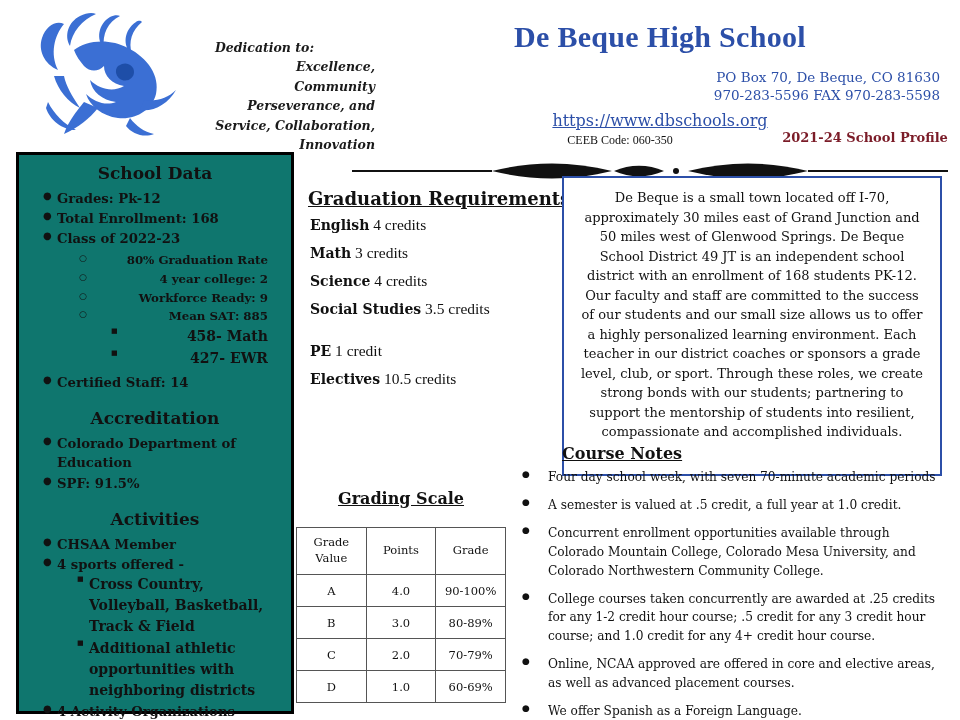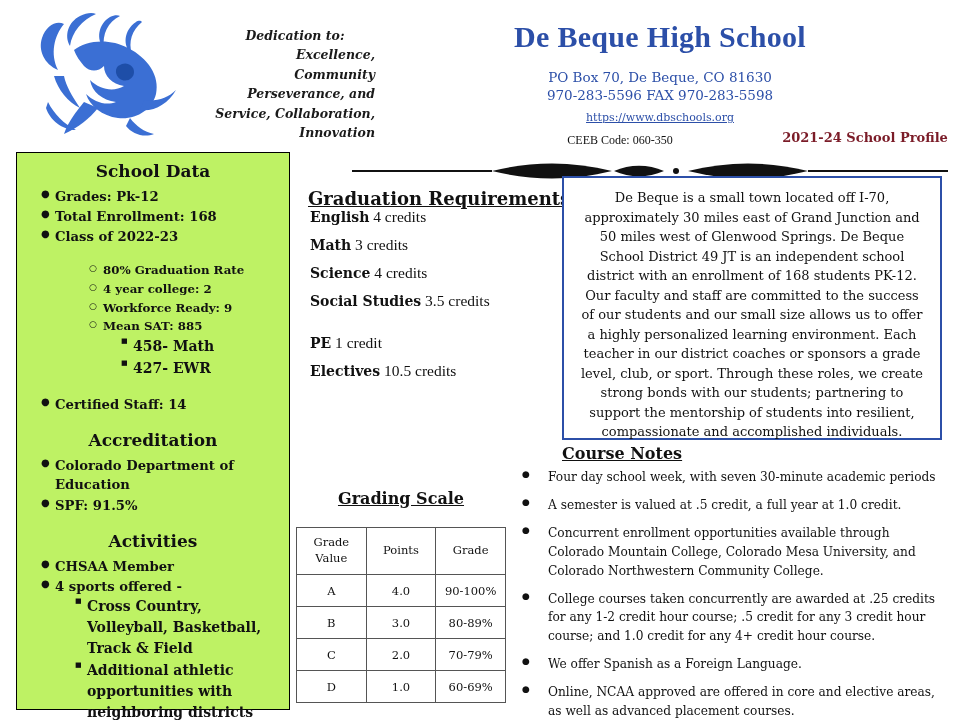--- a/index.html
+++ b/index.html
@@ -15,104 +15,104 @@
   
   .logo {
     position:absolute; left:24px; top:6px; width:180px; height:135px;
   }
   .dedication {
     position:absolute; left:215px; top:26px; width:160px;
     font-family:"DejaVu Serif", serif;
     font-size:12.5px; font-weight:bold; font-style:italic;
     color:#1a1a1a; line-height:1.55; text-align:right;
   }
-  .dedication .first { text-align:center; }
+  .dedication .first { text-align:left;margin-top:12px; }
   .school-title {
     position:absolute; left:380px; top:20px; width:560px;
     text-align:center;
     font-family:"Liberation Serif", serif;
     font-weight:bold; font-size:30px; color:#2c4fa8;
     letter-spacing:0.3px;
   }
   .addr {
     position:absolute; left:380px; top:68px; width:560px;
-    text-align:center; color:#2c4fa8;
+    text-align:right; color:#2c4fa8;
     font-family:"DejaVu Serif", serif;
     font-size:13.5px; line-height:1.35;
   }
   .weblink {
     position:absolute; left:380px; top:111px; width:560px;
     text-align:center; color:#2c4fa8;
     font-family:"DejaVu Serif", serif;
-    font-size:11px; text-decoration:underline;
+    font-size:16px; text-decoration:underline;
   }
   .ceeb {
     position:absolute; left:380px; top:133px; width:480px;
     text-align:center; color:#111;
     font-family:"Liberation Serif", serif;
     font-size:12px;
   }
   .profile-year {
     position:absolute; left:780px; top:130px; width:170px;
     text-align:center; color:#7b1c28;
     font-family:"DejaVu Serif", serif;
     font-weight:bold; font-size:13px;
   }
   .divider { position:absolute; left:352px; top:160px; width:596px; height:22px; }
 
   
   .blue-panel {
     position:absolute; left:16px; top:152px; width:272px; height:556px;
-    background:#bef264; border:1px solid #000000;
+    background:#0f766e; border:3px solid #000000;
   }
   .bp-head {
     text-align:center; font-family:"DejaVu Serif", serif;
     font-weight:bold; font-size:17px; color:#111; margin-top:8px;
   }
   .bp-list { margin:6px 0 0 0; padding:0 19px 0 24px; list-style:none; }
   .bp-list li {
     position:relative; font-family:"DejaVu Serif", serif;
     font-weight:bold; font-size:13.2px; color:#111;
     line-height:1.45; margin:0 0 1px 0; padding-left:14px;
   }
   .bp-list li::before {
     content:"\25CF"; position:absolute; left:0; top:0; font-size:10px;
   }
-  .bp-sub { list-style:none; margin:16px; padding-left:18px; }
+  .bp-sub { list-style:none; margin:4px; padding-left:18px;text-align:right; }
   .bp-sub > li {
     position:relative; font-family:"DejaVu Serif", serif;
     font-weight:bold; font-size:11.8px; color:#111;
     line-height:1.5; padding-left:14px;
   }
   .bp-sub > li::before { content:"\25CB"; position:absolute; left:0; top:0; font-size:9px; }
   .bp-sub2 { list-style:none; margin:0; padding-left:18px; }
   .bp-sub2 > li {
     position:relative; font-family:"DejaVu Serif", serif;
     font-weight:bold; font-size:14px; color:#111;
     line-height:1.5; padding-left:12px;
   }
   .bp-sub2 > li::before { content:"\25A0"; position:absolute; left:0; top:0; font-size:7px; }
 
   
   .grad-head {
     position:absolute; left:308px; top:188px;
     font-family:"DejaVu Serif", serif; font-weight:bold; font-size:18px;
     color:#111; text-decoration:underline;
   }
-  .grad-list { position:absolute; left:310px; top:208px; width:240px; }
+  .grad-list { position:absolute; left:310px; top:216px; width:240px; }
   .grad-list .row {
     font-family:"Liberation Serif", serif; font-size:15.5px; color:#111;
     margin-bottom:10px;
   }
   .grad-list .row b { font-family:"DejaVu Serif", serif; font-weight:bold; font-size:14px; }
   .grad-gap { height:14px; }
 
   
   .desc-box {
-    position:absolute; left:562px; top:176px; width:380px; height:264px;
+    position:absolute; left:562px; top:176px; width:380px; height:300px;
     border:2px solid #2c4fa8; background:#fff;
     box-sizing:border-box; padding:10px 14px;
   }
   .desc-box p {
     margin:0; text-align:center; color:#111;
     font-family:"DejaVu Serif", serif; font-size:13px; line-height:1.5;
   }
 
   
   .cn-head {
@@ -273,26 +273,26 @@
       <span>10.5 credits</span>
     </div>
   </div>
 
   <div class="desc-box">
     <p>De Beque is a small town located off I-70, approximately 30 miles east of Grand Junction and 50 miles west of Glenwood Springs. De Beque School District 49 JT is an independent school district with an enrollment of 168 students PK-12. Our faculty and staff are committed to the success of our students and our small size allows us to offer a highly personalized learning environment. Each teacher in our district coaches or sponsors a grade level, club, or sport. Through these roles, we create strong bonds with our students; partnering to support the mentorship of students into resilient, compassionate and accomplished individuals.</p>
   </div>
 
   <div class="cn-head">Course Notes</div>
   <ul class="cn-list">
-    <li>Four day school week, with seven 30-minute academic periods</li>
+    <li>Four day school week, with seven 70-minute academic periods</li>
     <li>A semester is valued at .5 credit, a full year at 1.0 credit.</li>
     <li>Concurrent enrollment opportunities available through Colorado Mountain College, Colorado Mesa University, and Colorado Northwestern Community College.</li>
     <li>College courses taken concurrently are awarded at .25 credits for any 1-2 credit hour course; .5 credit for any 3 credit hour course; and 1.0 credit for any 4+ credit hour course.</li>
+    <li>Online, NCAA approved are offered in core and elective areas, as well as advanced placement courses.</li>
     <li>We offer Spanish as a Foreign Language.</li>
-    <li>Online, NCAA approved are offered in core and elective areas, as well as advanced placement courses.</li>
   </ul>
 
   <div class="gs-head">Grading Scale</div>
   <table class="gs">
     <thead>
       <tr>
         <th>Grade Value</th>
         <th>Points</th>
         <th>Grade</th>
       </tr>

